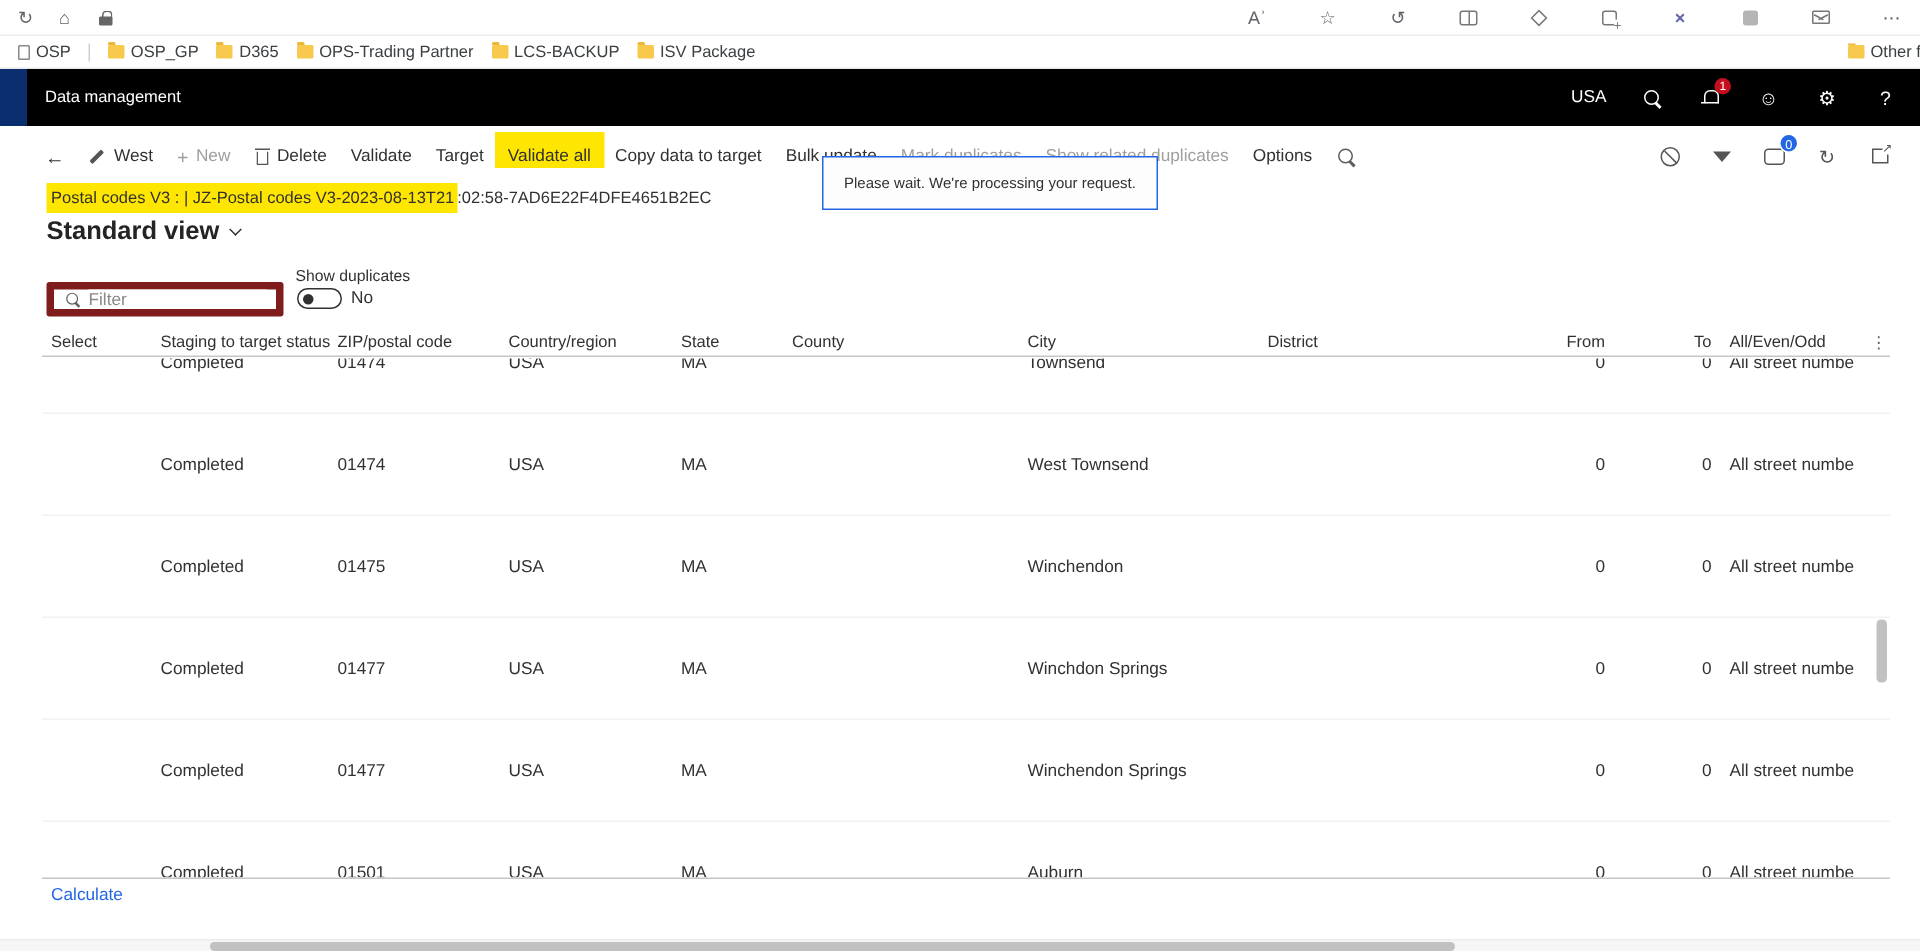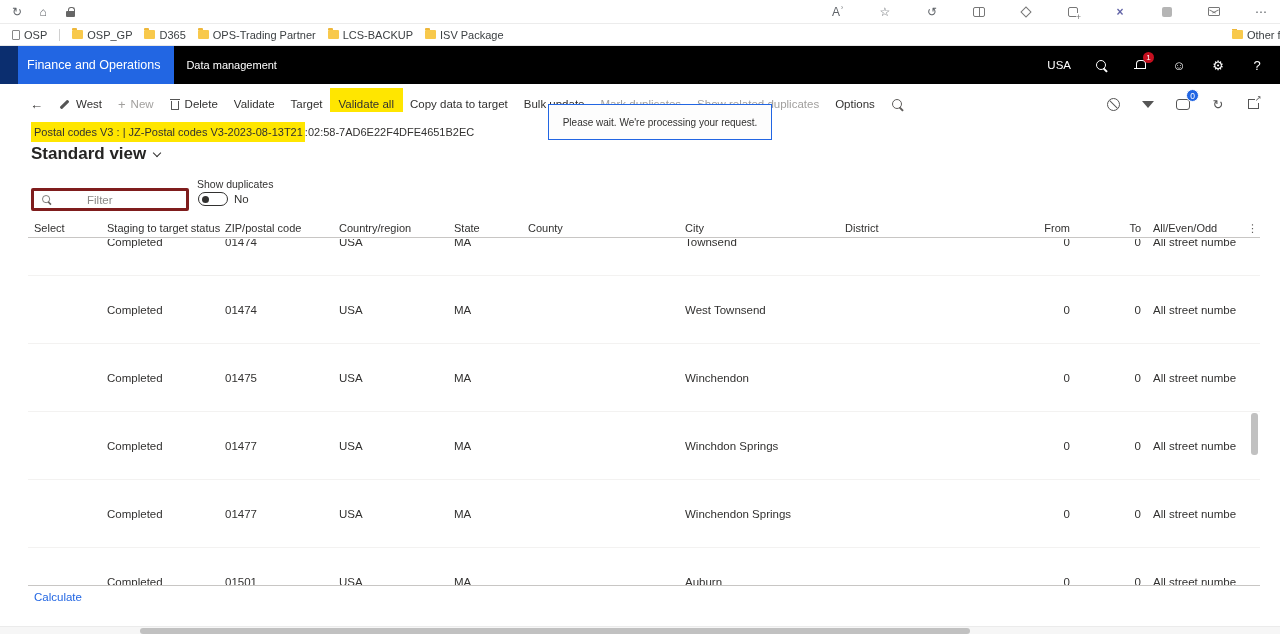--- a/index.html
+++ b/index.html
@@ -104,22 +104,22 @@
   .bc-hl { background:#ffe600; padding:4px 2px 4px 3px; }
 
   
   .view-title { position:absolute; top:60px; left:31px; font-size:17px; font-weight:700; color:#252423;
     display:flex; align-items:center; cursor:pointer; }
   .chev { display:inline-block; width:6px; height:6px; border-right:1.6px solid #323130; border-bottom:1.6px solid #323130;
     transform:rotate(45deg); margin-left:8px; margin-top:-3px; }
 
   
   .sd-label { position:absolute; top:94px; left:197px; font-size:10.5px; color:#323130; }
-  .filter-box { position:absolute; top:104px; left:31px; width:158px; height:23px; border:3px solid #7f1d1d;
-    border-radius:2px; display:flex; align-items:center; padding:0 6px; background:#fff;gap:30px; }
+  .filter-box { position:absolute; top:104px; left:31px; width:158px; height:23px; border:5px solid #7f1d1d;
+    border-radius:2px; display:flex; padding:0 6px; background:#fff; }
   .filter-box .mag { transform:scale(0.8); color:#605e5c; }
   .filter-box input { border:none; outline:none; flex:1; min-width:0; font-size:11.5px; margin-left:4px;
     font-family:"Liberation Sans",sans-serif; color:#323130; }
   .filter-box input::placeholder { color:#8a8886; }
   .toggle { position:absolute; top:108px; left:198px; width:30px; height:14px; border:1px solid #323130;
     border-radius:8px; background:#fff; cursor:pointer; }
   .toggle::before { content:""; position:absolute; left:3px; top:2.5px; width:7px; height:7px; border-radius:50%; background:#323130; }
   .toggle-val { position:absolute; top:109px; left:234px; font-size:11.5px; color:#323130; }
 
   
@@ -222,21 +222,20 @@
     <span class="bm-right">
       <span class="bm">
         <span class="folder"></span>
         <span>Other f</span>
       </span>
     </span>
   </div>
 
   <div class="app-header">
     <span class="nav-square"></span>
-    <span class="brand">Finance and Operations</span>
     <span class="module">Data management</span>
     <div class="hdr-right">
       <span class="company">USA</span>
       <span class="hdr-ic">
           <span class="mag"></span>
         </span>
       <span class="hdr-ic">
         <span class="bell"></span>
         <span class="bell-badge">1</span>
       </span>

